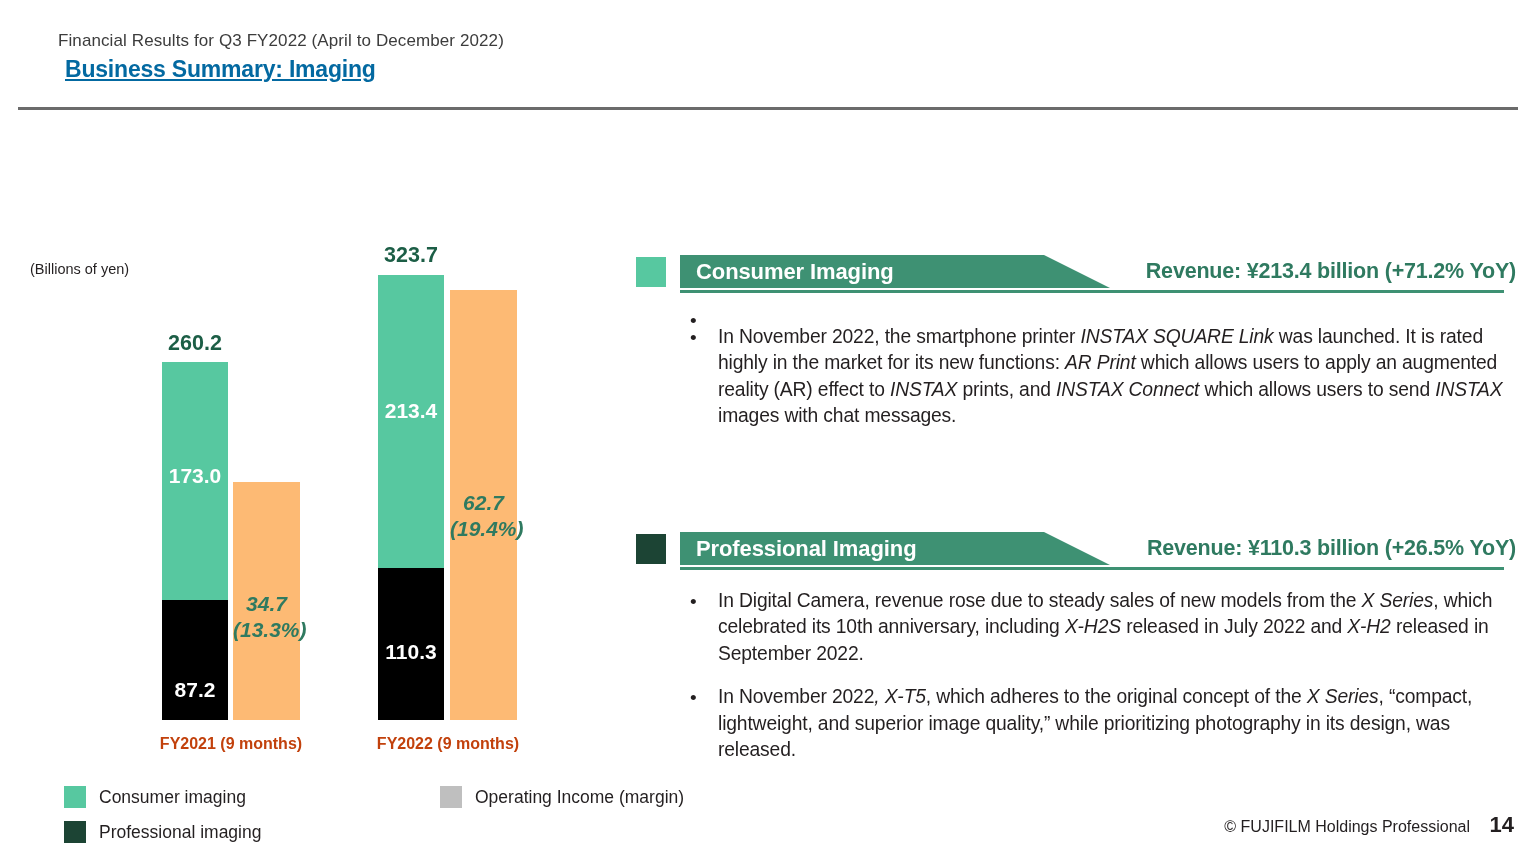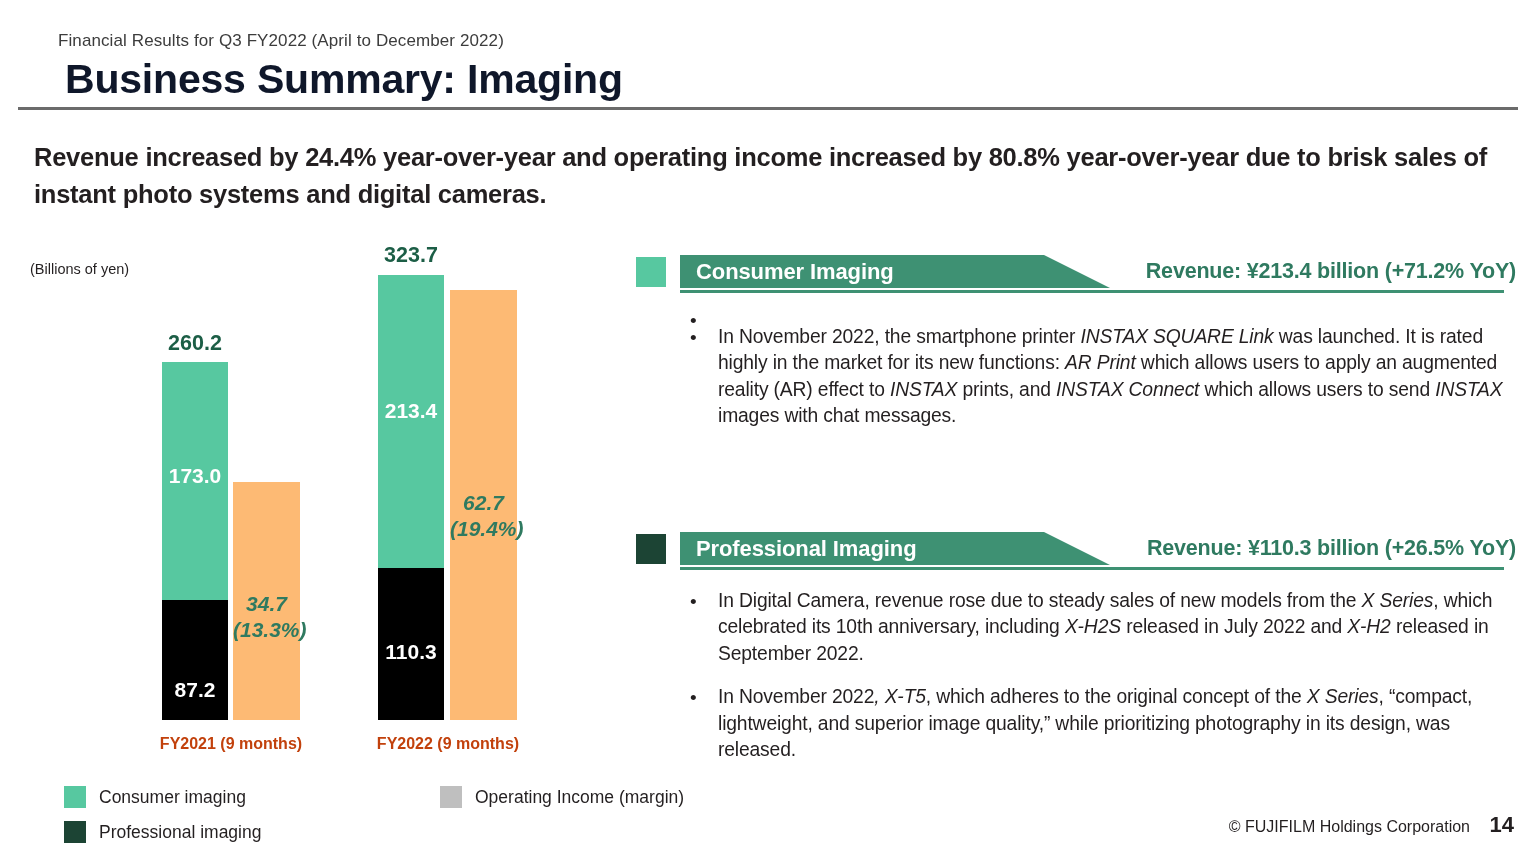--- a/index.html
+++ b/index.html
@@ -8,22 +8,23 @@
     font-family:"Liberation Sans", sans-serif;color:#231f20;
     -webkit-font-smoothing:antialiased;
   }
   .slide{position:relative;width:1536px;height:864px;}
 
   
   .eyebrow{
     position:absolute;left:58px;top:31px;font-size:17px;color:#3c3c3c;letter-spacing:.1px;
   }
   .title{
-    position:absolute;left:65px;top:56px;font-size:41px;font-weight:bold;color:#0f172a;
+    position:absolute;left:65px;top:56px;font-size:23px;font-weight:bold;color:#0369a1;
     letter-spacing:-.2px;
+    text-decoration:underline;
   }
   .title-rule{
     position:absolute;left:18px;top:107px;width:1500px;height:3px;background:#6b6b6b;
   }
 
   
   .lead{
     position:absolute;left:34px;top:139px;width:1470px;
     font-size:25.5px;font-weight:bold;line-height:1.46;color:#231f20;letter-spacing:-.25px;
   }
@@ -105,21 +106,20 @@
 </style>
 </head>
 <body>
 
 <div class="slide">
 
   <div class="eyebrow">Financial Results for Q3 FY2022 (April to December 2022)</div>
   <div class="title">Business Summary: Imaging</div>
   <div class="title-rule"></div>
 
-  <div class="lead">Revenue increased by 24.4% year-over-year and operating income increased by 80.8% year-over-year due to brisk sales of instant photo systems and digital cameras.</div>
 
   <div class="chart">
     <div class="unit-label">(Billions of yen)</div>
 
     <div class="plot">
 
       <div class="bar" style="left:162px;width:66px;height:358px;">
         <div class="seg seg-professional" style="bottom:0;height:120px;">
           <div class="val-in" style="bottom:18px;">87.2</div>
         </div>
@@ -201,16 +201,16 @@
         <span class="dot">•</span>
         <span class="btxt"><span>In Digital Camera, revenue rose due to steady sales of new models from the </span><i>X Series</i><span>, which celebrated its 10th anniversary, including </span><i>X-H2S</i><span> released in July 2022 and </span><i>X-H2</i><span> released in September 2022.</span></span>
       </div>
       <div class="bullet">
         <span class="dot">•</span>
         <span class="btxt"><span>In November 2022</span><i>, X-T5</i><span>, which adheres to the original concept of the </span><i>X Series</i><span>, “compact, lightweight, and superior image quality,” while prioritizing photography in its design, was released.</span></span>
       </div>
     </div>
   </div>
 
-  <div class="footer">© FUJIFILM Holdings Corporation</div>
+  <div class="footer">© FUJIFILM Holdings Professional</div>
   <div class="page-no">14</div>
 
 </div>
 
 </body></html>

